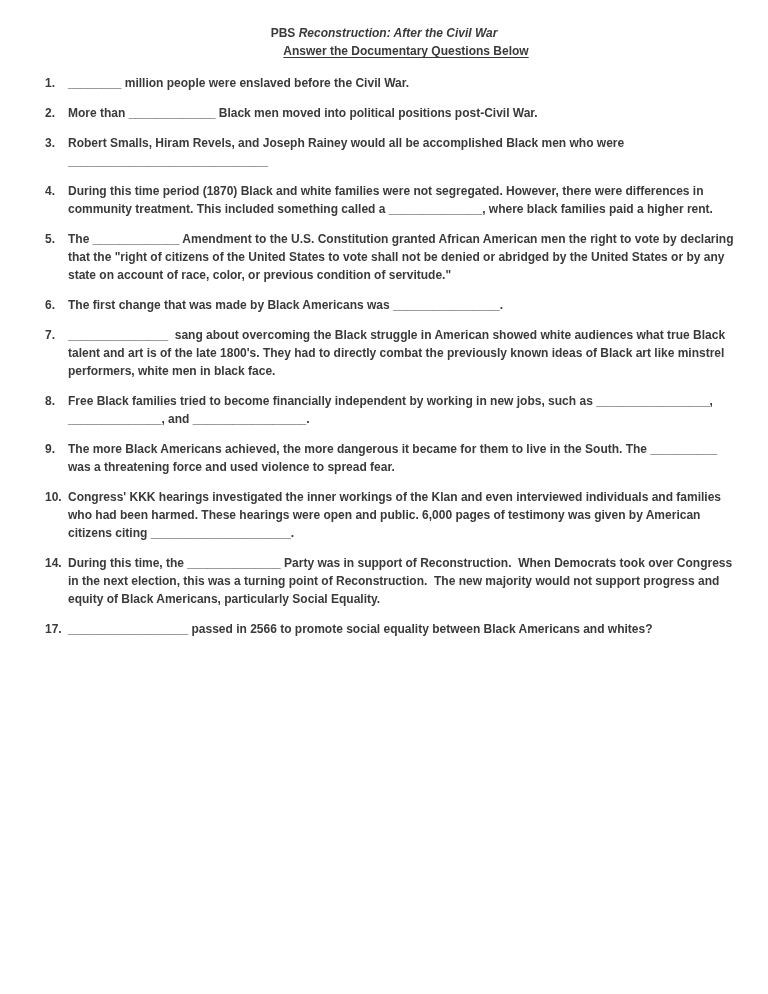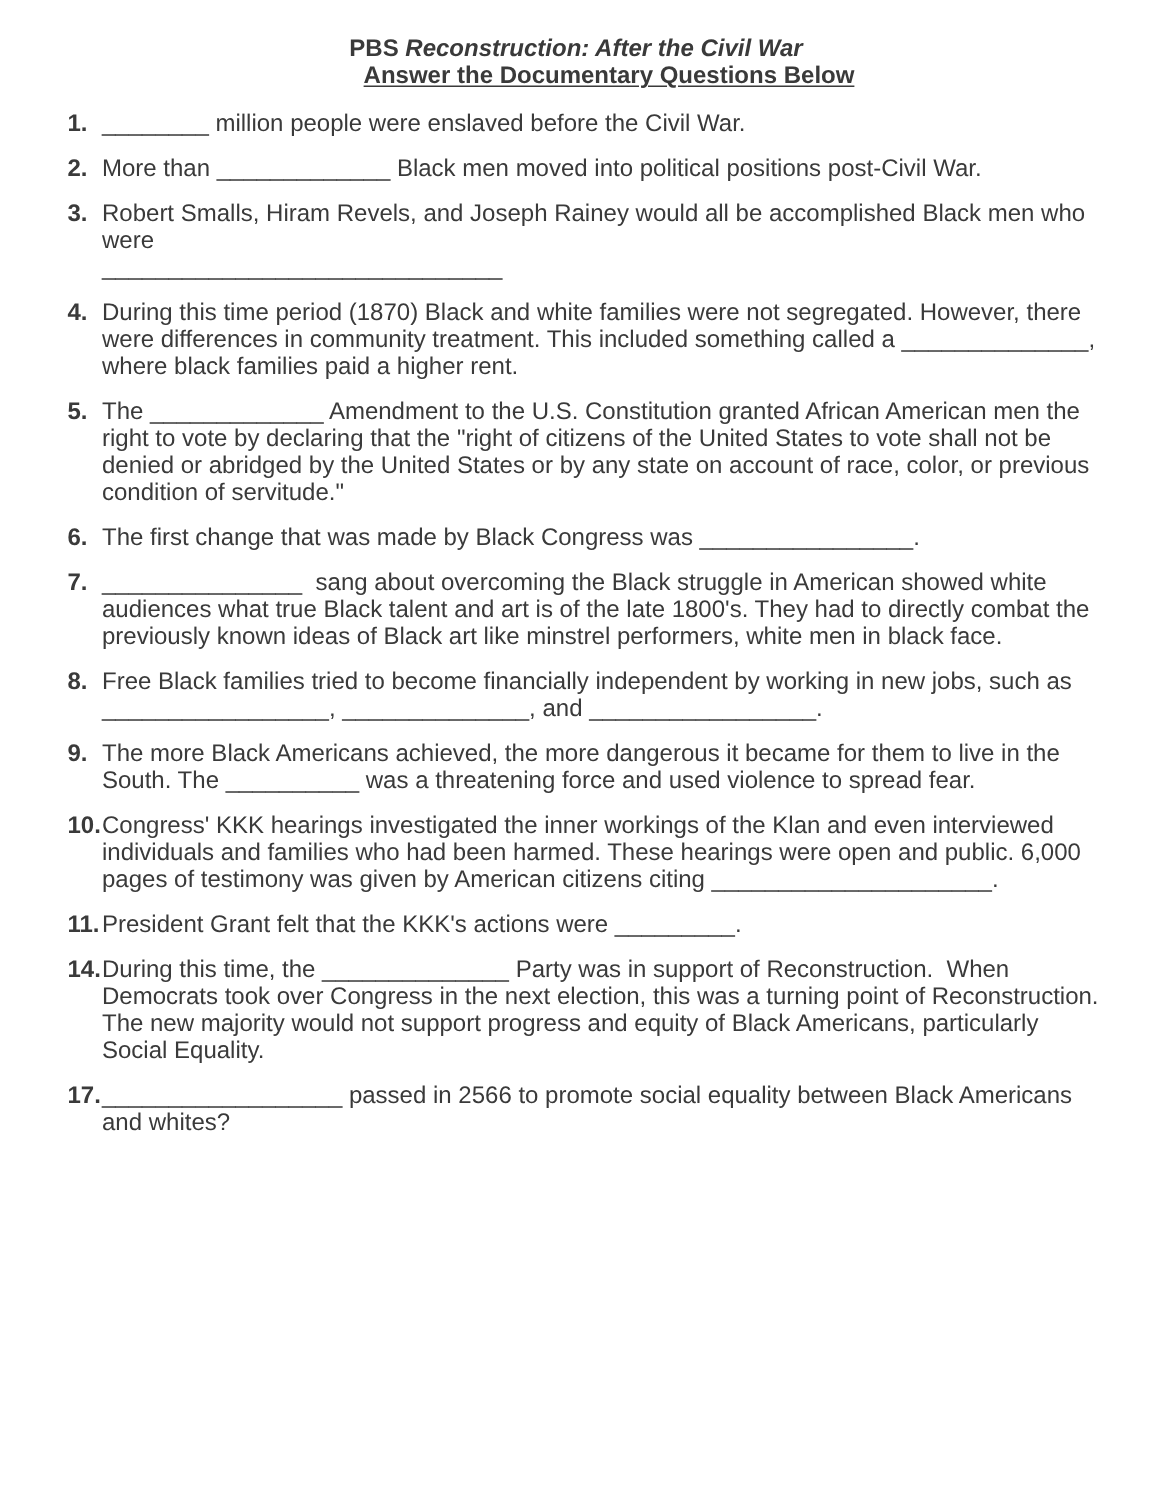--- a/index.html
+++ b/index.html
@@ -3,38 +3,38 @@
 <meta charset="utf-8">
 <style>
   html, body { margin: 0; padding: 0; background: #ffffff; }
   .page {
     width: 768px;
     height: 994px;
     box-sizing: border-box;
     background: #ffffff;
     padding: 24px 32px 0 45px;
     font-family: "Liberation Sans", sans-serif;
-    font-size: 16px;
+    font-size: 12px;
     line-height: 18px;
     color: #3a3a3a;
     overflow: hidden;
   }
   .header {
     margin-left: -45px;
     margin-right: -32px;
     text-align: center;
     font-weight: bold;
     margin-bottom: 14px;
   }
   .header .line { display: block; }
   .title-italic { font-style: italic; }
   .instruction { text-decoration: underline; text-underline-offset: 2px; margin-left: 44px; }
   .q { display: flex; margin-bottom: 12px; }
   .qnum { flex: 0 0 23px; font-weight: bold; }
-  .qtext { flex: 1 1 auto; white-space: pre-wrap; word-break: normal; }
+  .qtext { flex: 1 1 auto; white-space: pre-wrap; word-break: normal; font-weight: bold; }
 </style>
 </head>
 <body>
 
 <div class="page">
 
   <div class="header">
     <span class="line"><span>PBS </span><span class="title-italic">Reconstruction: After the Civil War</span></span>
     <span class="line instruction">Answer the Documentary Questions Below</span>
   </div>
@@ -60,21 +60,21 @@
     <span class="qtext">During this time period (1870) Black and white families were not segregated. However, there were differences in community treatment. This included something called a ______________, where black families paid a higher rent.</span>
   </div>
 
   <div class="q">
     <span class="qnum">5.</span>
     <span class="qtext">The _____________ Amendment to the U.S. Constitution granted African American men the right to vote by declaring that the "right of citizens of the United States to vote shall not be denied or abridged by the United States or by any state on account of race, color, or previous condition of servitude."</span>
   </div>
 
   <div class="q">
     <span class="qnum">6.</span>
-    <span class="qtext">The first change that was made by Black Congress was ________________.</span>
+    <span class="qtext">The first change that was made by Black Americans was ________________.</span>
   </div>
 
   <div class="q">
     <span class="qnum">7.</span>
     <span class="qtext">_______________  sang about overcoming the Black struggle in American showed white audiences what true Black talent and art is of the late 1800's. They had to directly combat the previously known ideas of Black art like minstrel performers, white men in black face.</span>
   </div>
 
   <div class="q">
     <span class="qnum">8.</span>
     <span class="qtext">Free Black families tried to become financially independent by working in new jobs, such as _________________, ______________, and _________________.</span>
@@ -83,24 +83,20 @@
   <div class="q">
     <span class="qnum">9.</span>
     <span class="qtext">The more Black Americans achieved, the more dangerous it became for them to live in the South. The __________ was a threatening force and used violence to spread fear.</span>
   </div>
 
   <div class="q">
     <span class="qnum">10.</span>
     <span class="qtext">Congress' KKK hearings investigated the inner workings of the Klan and even interviewed individuals and families who had been harmed. These hearings were open and public. 6,000 pages of testimony was given by American citizens citing _____________________.</span>
   </div>
 
-  <div class="q">
-    <span class="qnum">11.</span>
-    <span class="qtext">President Grant felt that the KKK's actions were _________.</span>
-  </div>
 
 
 
   <div class="q">
     <span class="qnum">14.</span>
     <span class="qtext">During this time, the ______________ Party was in support of Reconstruction.  When Democrats took over Congress in the next election, this was a turning point of Reconstruction.  The new majority would not support progress and equity of Black Americans, particularly Social Equality.</span>
   </div>
 
   <div class="q">
     <span class="qnum">17.</span>

